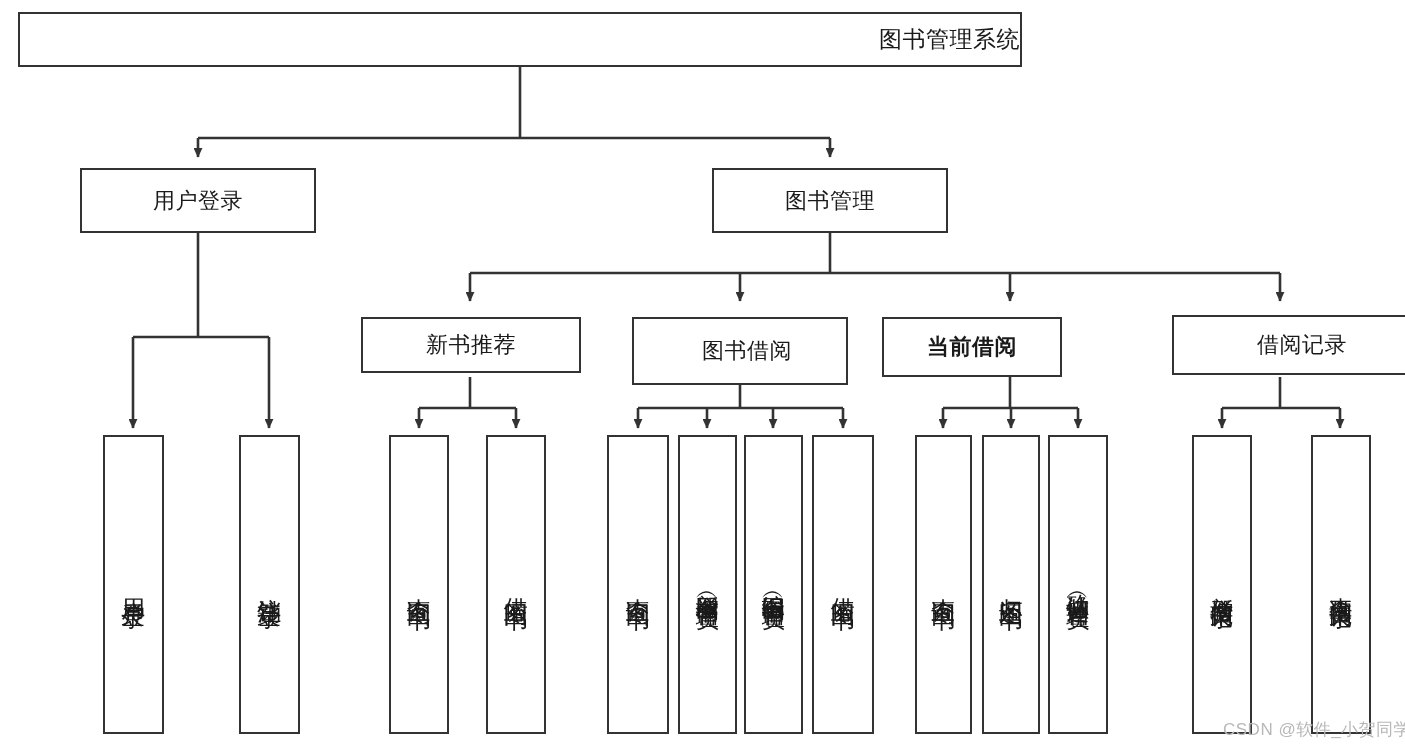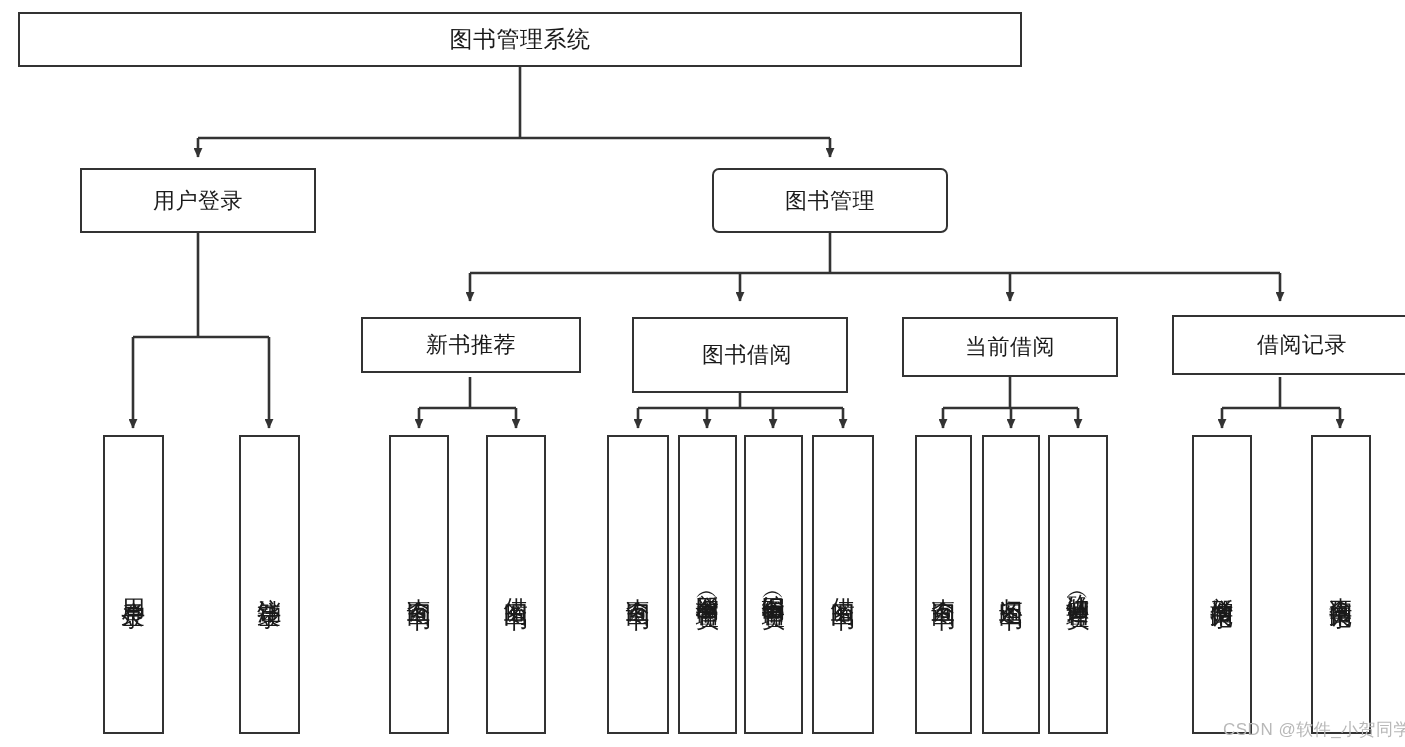--- a/index.html
+++ b/index.html
@@ -117,38 +117,38 @@
       <path d="M1011,408 L1011,428" marker-end="url(#arrowhead)"></path>
       <path d="M1078,408 L1078,428" marker-end="url(#arrowhead)"></path>
 
       <path d="M1280,377 L1280,408"></path>
       <path d="M1222,408 L1340,408"></path>
       <path d="M1222,408 L1222,428" marker-end="url(#arrowhead)"></path>
       <path d="M1340,408 L1340,428" marker-end="url(#arrowhead)"></path>
     </g>
   </svg>
 
-  <div class="node-box node-h node-root" style="left:18px; top:12px; width:1004px; height:55px;">
+  <div class="node-box node-h node-root" style="left:18px; top:12px; width:1004px; height:55px;justify-content:flex-end;">
     <span class="node-label">图书管理系统</span>
   </div>
 
   <div class="node-box node-h" style="left:80px; top:168px; width:236px; height:65px;">
     <span class="node-label">用户登录</span>
   </div>
-  <div class="node-box node-h" style="left:712px; top:168px; width:236px; height:65px;border-radius:7px;">
+  <div class="node-box node-h" style="left:712px; top:168px; width:236px; height:65px;">
     <span class="node-label">图书管理</span>
   </div>
 
   <div class="node-box node-h" style="left:361px; top:317px; width:220px; height:56px;">
     <span class="node-label">新书推荐</span>
   </div>
-  <div class="node-box node-h" style="left:632px; top:317px; width:216px; height:76px;padding-left:14px;">
+  <div class="node-box node-h" style="left:632px; top:317px; width:216px; height:68px;padding-left:14px;">
     <span class="node-label">图书借阅</span>
   </div>
-  <div class="node-box node-h" style="left:902px; top:317px; width:216px; height:60px;">
+  <div class="node-box node-h" style="left:882px; top:317px; width:180px; height:60px;font-weight:bold;">
     <span class="node-label">当前借阅</span>
   </div>
   <div class="node-box node-h" style="left:1172px; top:315px; width:260px; height:60px;">
     <span class="node-label">借阅记录</span>
   </div>
 
   <div class="node-box node-v" style="left:103px; top:435px; width:61px; height:299px;">
     <span class="node-label">用户登录</span>
   </div>
   <div class="node-box node-v" style="left:239px; top:435px; width:61px; height:299px;">

